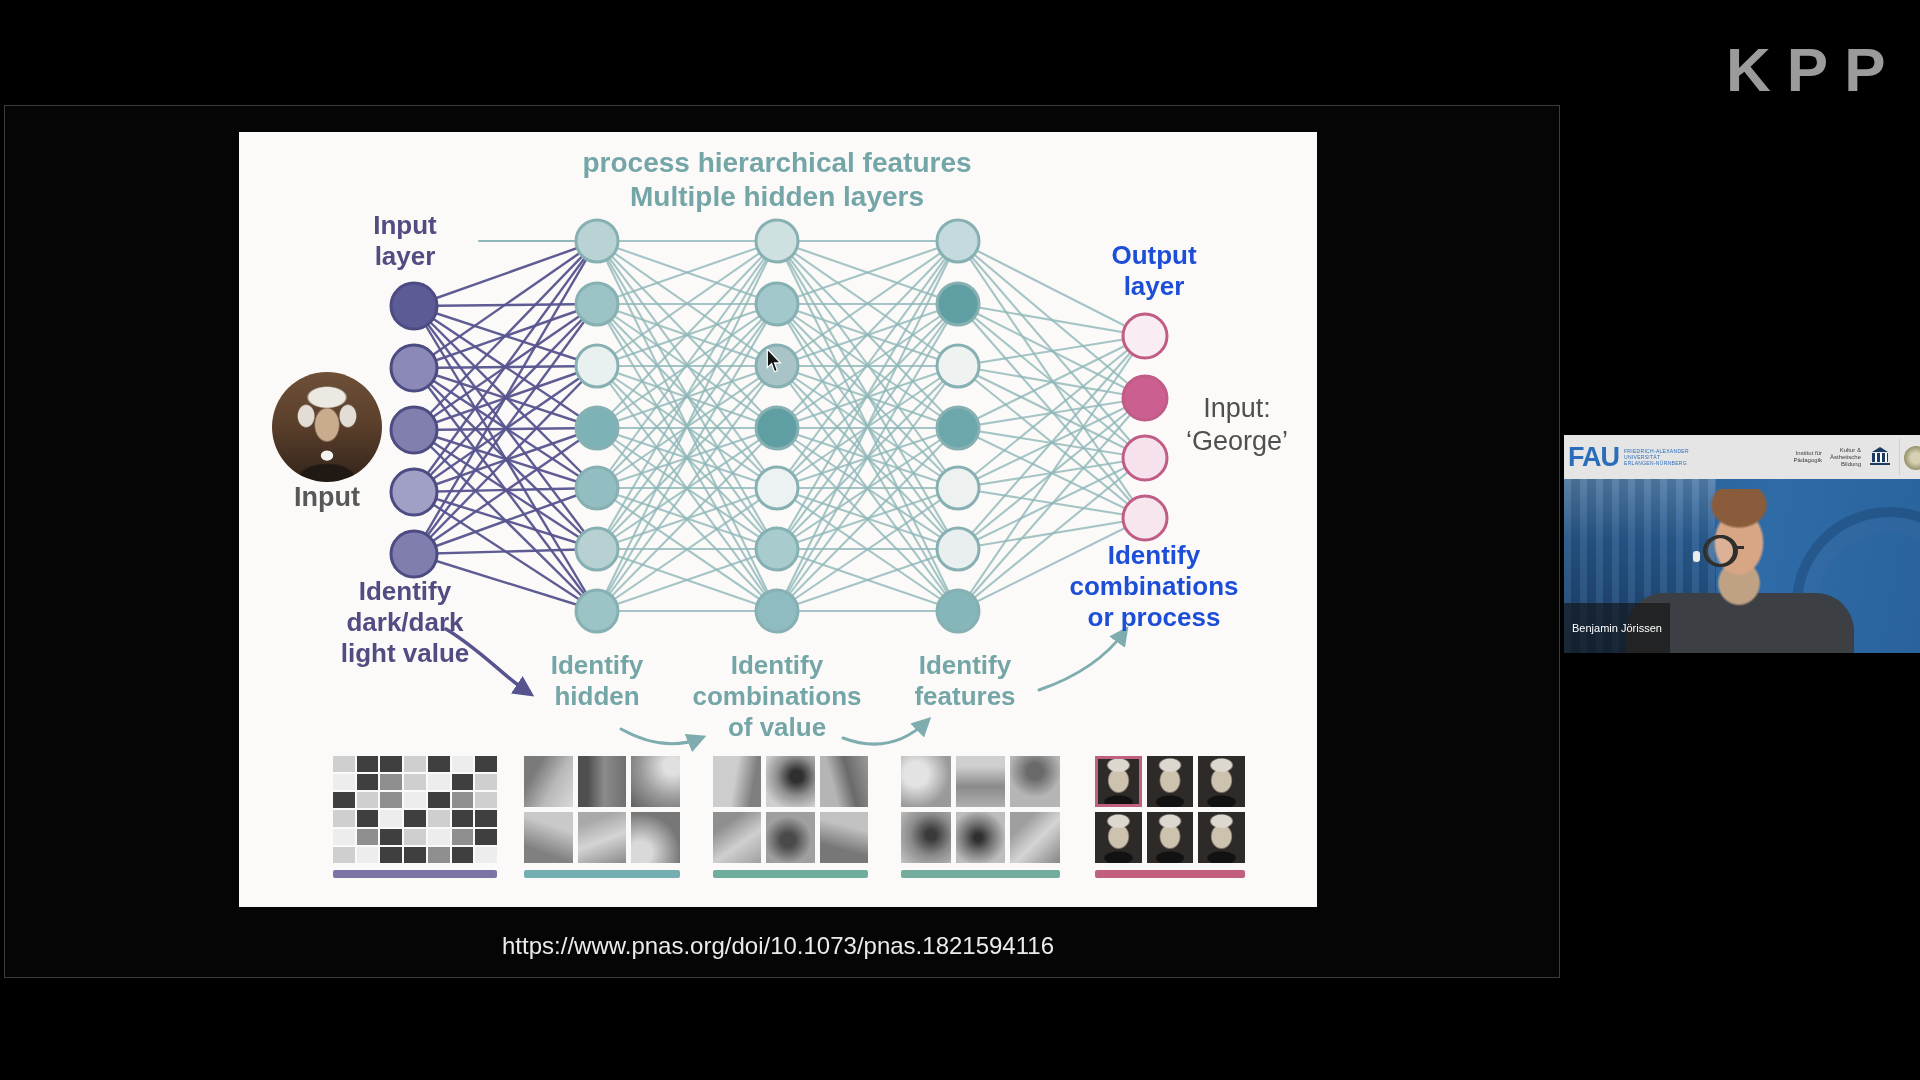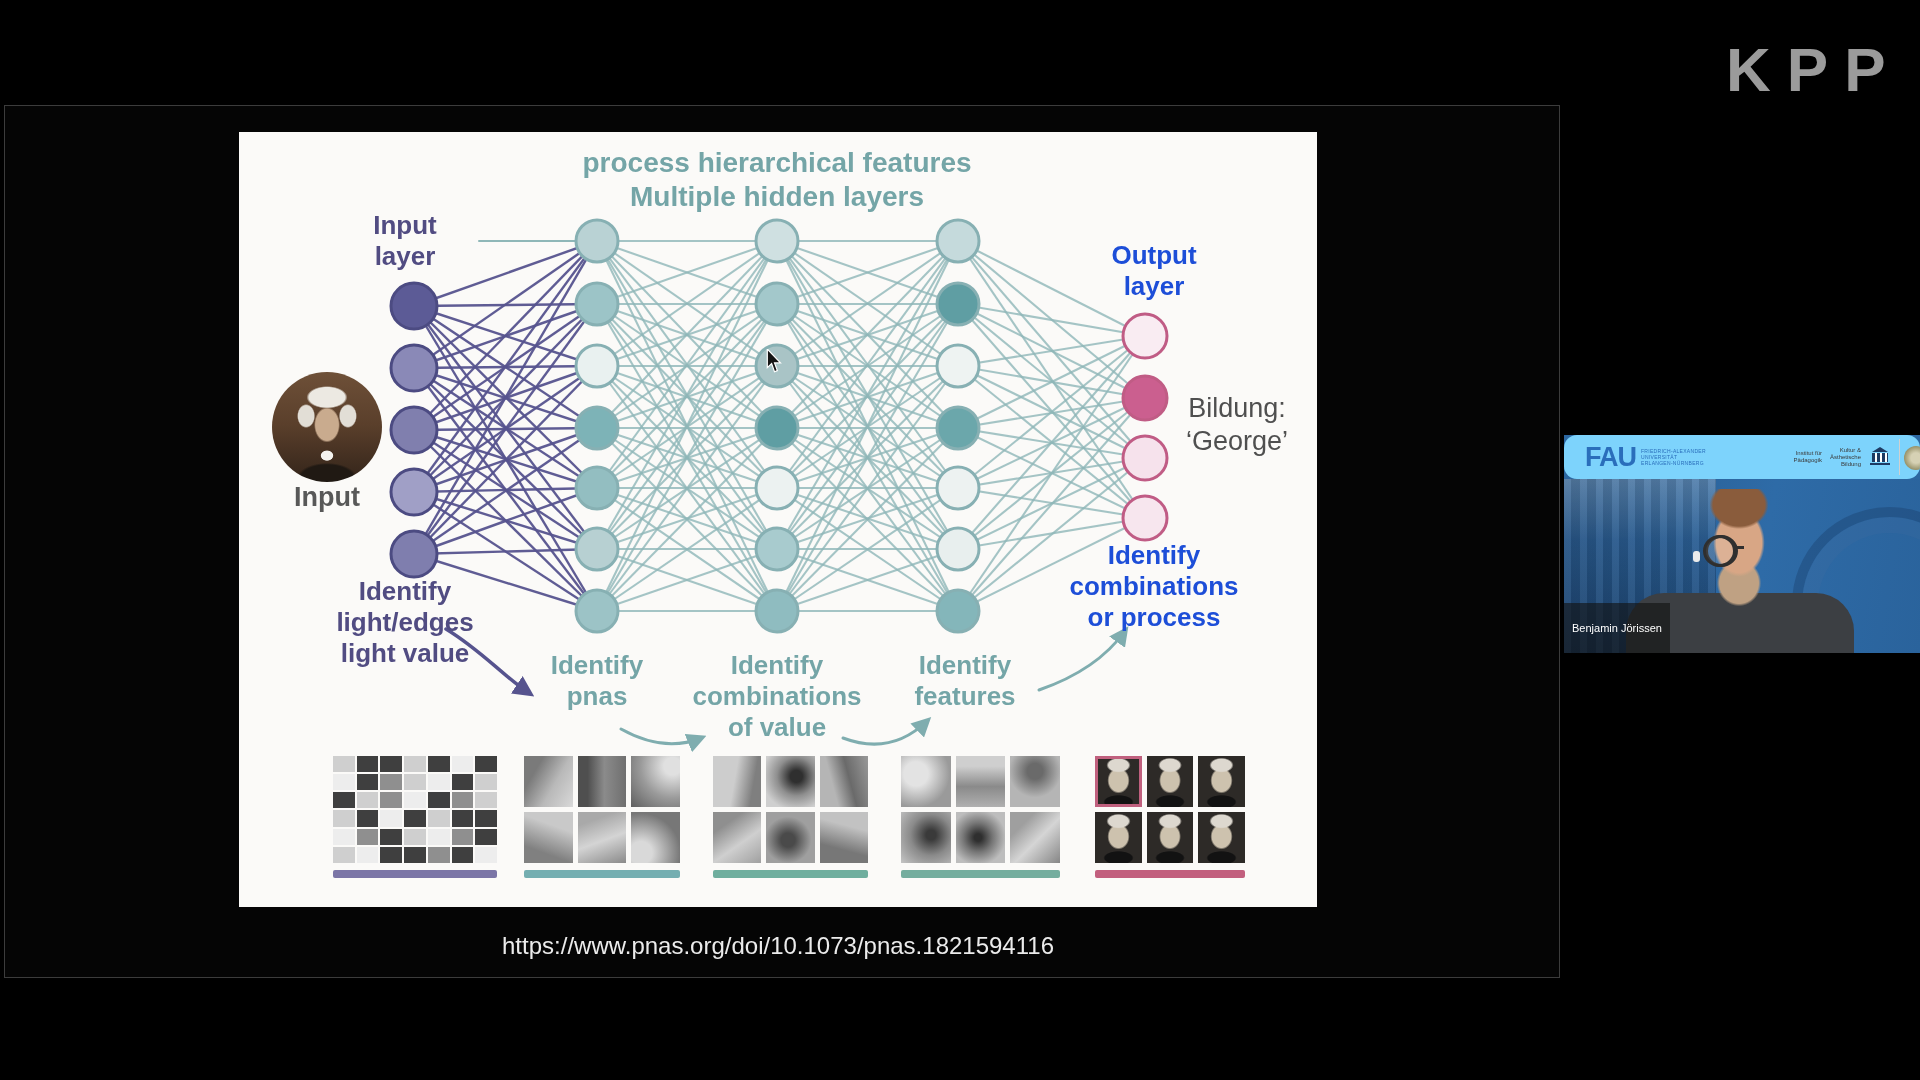--- a/index.html
+++ b/index.html
@@ -55,22 +55,22 @@
   
   .url{position:absolute;left:234px;top:826px;width:1078px;text-align:center;
        color:#ebebeb;font-size:24px;}
 
   
   .cursor{position:absolute;left:766px;top:349px;width:17px;height:24px;z-index:50;}
 
   
   .webcam{position:absolute;left:1564px;top:435px;width:356px;height:218px;background:#2c67a1;
           overflow:hidden;}
-  .cam-header{position:absolute;left:0;top:0;right:0;height:44px;background:#7dd3fc;display:flex;
-          align-items:center;padding:0 0 0 21px;box-sizing:border-box;overflow:hidden;z-index:5;border-radius:13px;}
+  .cam-header{position:absolute;left:0;top:0;right:0;height:44px;background:#e5e5e5;display:flex;
+          align-items:center;padding:0 0 0 4px;box-sizing:border-box;overflow:hidden;z-index:5;}
   .fau{color:#2a6ebb;font-weight:700;font-size:27px;letter-spacing:-1px;line-height:1;}
   .fau-lines{display:flex;flex-direction:column;margin-left:5px;gap:1px;}
   .fau-lines i{font-style:normal;font-size:5px;line-height:5px;color:#2a6ebb;letter-spacing:.3px;}
   .inst-wrap{margin-left:auto;display:flex;align-items:center;gap:8px;padding-right:2px;}
   .inst{display:flex;flex-direction:column;text-align:right;}
   .inst i{font-style:normal;font-size:6px;line-height:7px;color:#3b3b3b;}
   .unesco{position:relative;width:22px;height:20px;display:block;}
   .unesco b{position:absolute;left:3px;right:3px;top:0;height:5px;background:#1d3a63;
       clip-path:polygon(50% 0,100% 100%,0 100%);}
   .unesco u{position:absolute;left:3px;right:3px;top:6px;height:9px;text-decoration:none;
@@ -332,47 +332,47 @@
       </div>
 
       <div class="portrait"></div>
 
       <div class="lbl caption" style="left:28px;top:350px;width:120px;">
         <span>Input</span>
       </div>
 
       <div class="lbl purple" style="left:36px;top:444px;width:260px;">
         <span>Identify</span>
-        <span>light/edges</span>
+        <span>dark/dark</span>
         <span>light value</span>
       </div>
 
       <div class="lbl teal" style="left:278px;top:518px;width:160px;">
         <span>Identify</span>
-        <span>pnas</span>
+        <span>hidden</span>
       </div>
 
       <div class="lbl teal" style="left:418px;top:518px;width:240px;">
         <span>Identify</span>
         <span>combinations</span>
         <span>of value</span>
       </div>
 
       <div class="lbl teal" style="left:636px;top:518px;width:180px;">
         <span>Identify</span>
         <span>features</span>
       </div>
 
       <div class="lbl pink" style="left:833px;top:108px;width:164px;">
         <span>Output</span>
         <span>layer</span>
       </div>
 
       <div class="lbl gray" style="left:898px;top:260px;width:200px;">
-        <span>Bildung:</span>
+        <span>Input:</span>
         <span>‘George’</span>
       </div>
 
       <div class="lbl pink" style="left:803px;top:408px;width:224px;">
         <span>Identify</span>
         <span>combinations</span>
         <span>or process</span>
       </div>
 
       <div class="strips">

